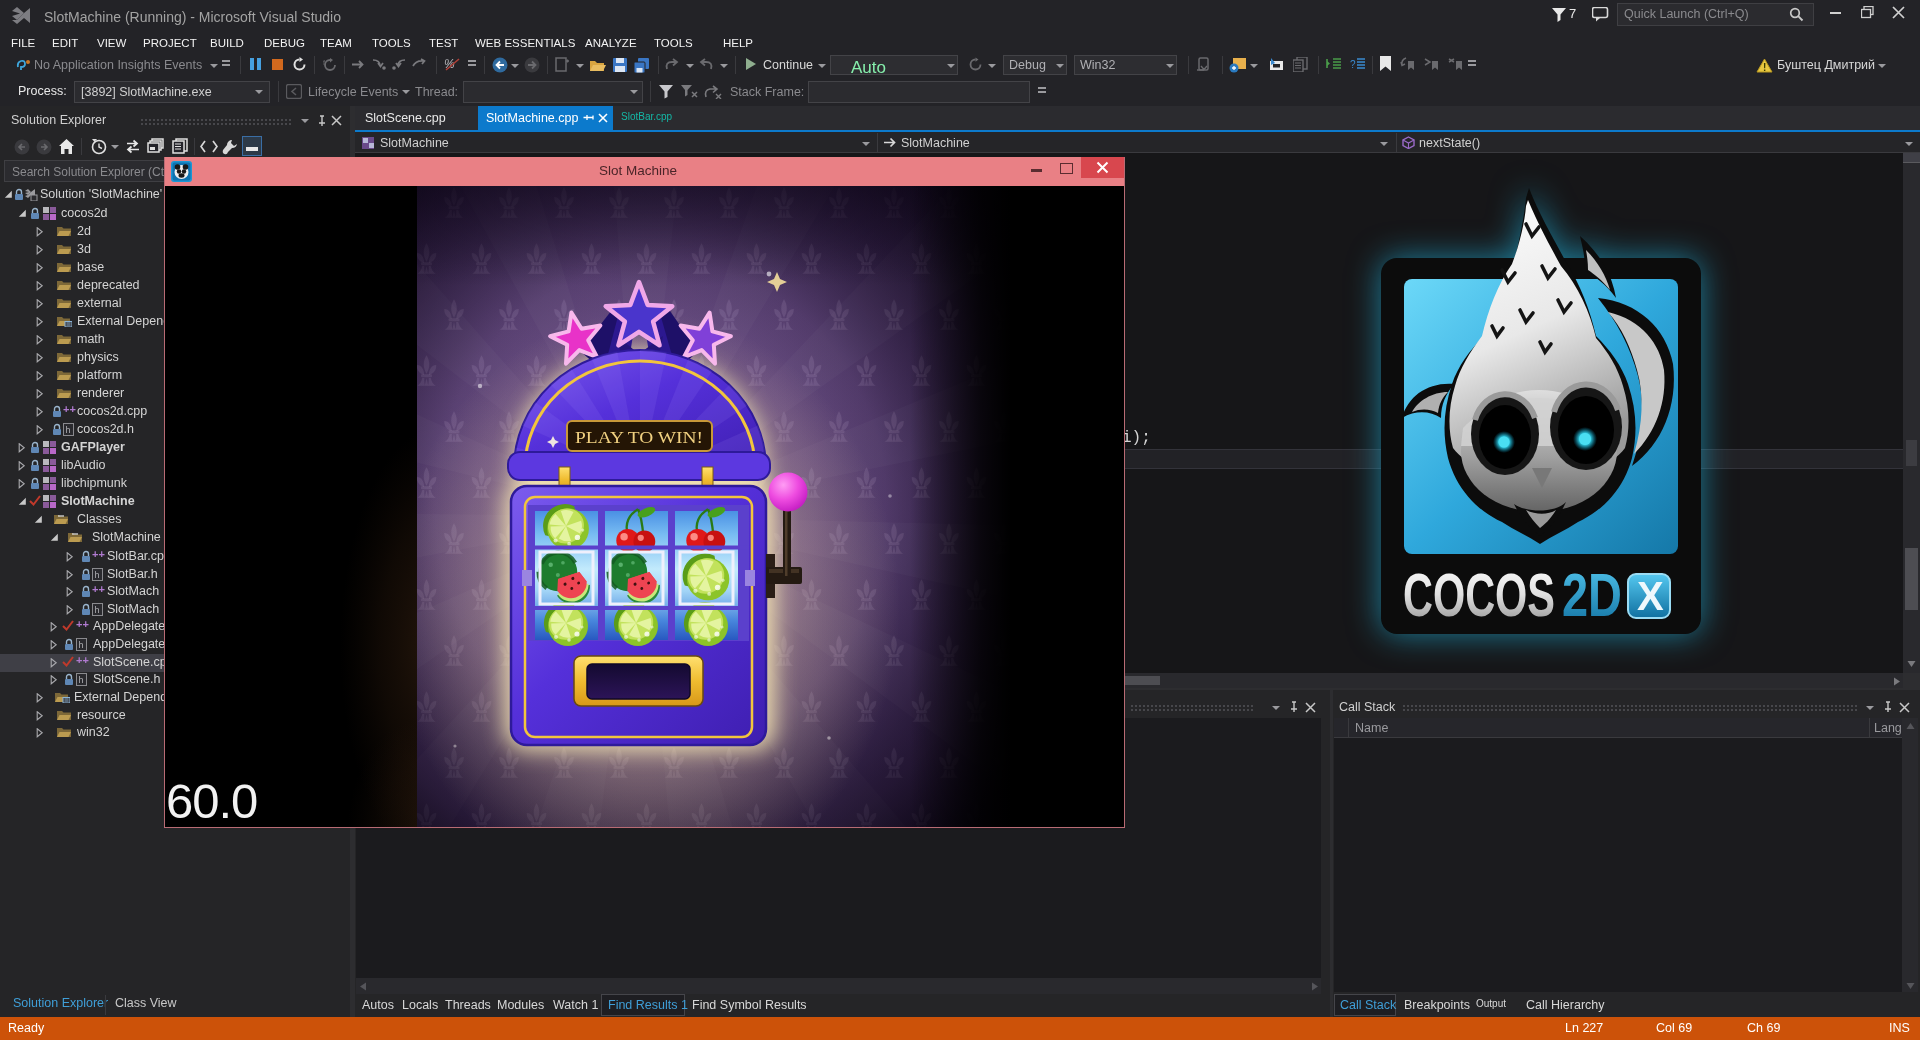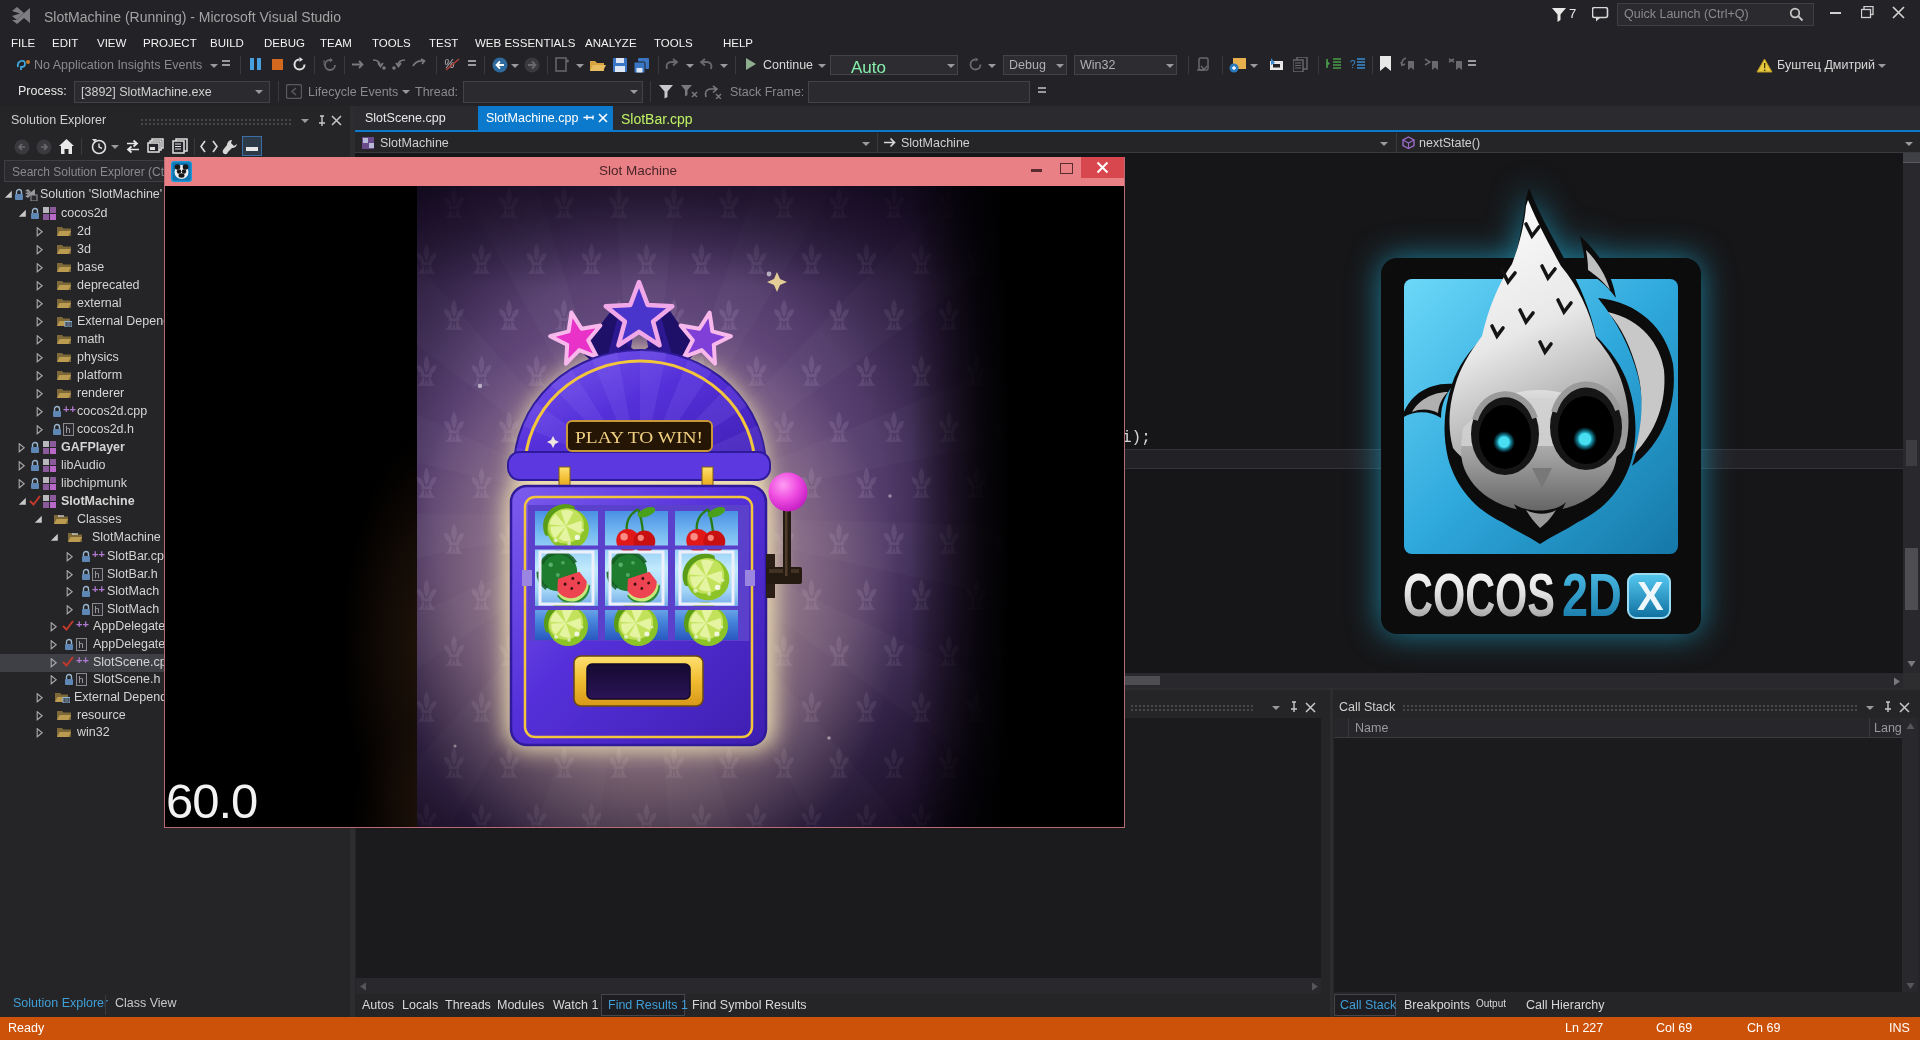--- a/index.html
+++ b/index.html
@@ -639,21 +639,21 @@
   <div class="abs" style="left:355px;top:106px;width:1565px;height:26px;background:#2b2b2f;"></div>
   <div class="txt" style="left:365px;top:111px;font-size:12.5px;color:#e8e8e8;">SlotScene.cpp</div>
   <div class="abs" style="left:478px;top:106px;width:135px;height:26px;background:#0c7acc;"></div>
   <div class="txt" style="left:486px;top:111px;font-size:12.5px;color:#fff;">SlotMachine.cpp</div>
   <svg class="abs" style="left:583px;top:112px" width="11" height="12">
       <path d="M5.5 1 L5.5 7 M3 7 L8 7 M5.5 7 L5.5 10.5 M3.5 1 L7.5 1" stroke="#fff" stroke-width="1.3" transform="rotate(90 5.5 5.5)"></path>
     </svg>
   <svg class="abs" style="left:598px;top:113px" width="10" height="10">
       <path d="M1 1 L9 9 M9 1 L1 9" stroke="#fff" stroke-width="1.6"></path>
     </svg>
-  <div class="txt" style="left:621px;top:111px;font-size:14px;color:#bef264;">SlotBar.cpp</div>
+  <div class="txt" style="left:621px;top:111px;font-size:10px;color:#14b8a6;">SlotBar.cpp</div>
   <div class="abs" style="left:355px;top:130px;width:1565px;height:2px;background:#0c7acc;"></div>
 
   <div class="abs" style="left:355px;top:132px;width:1565px;height:21px;background:#252528;border-bottom:1px solid #3a3a3e;"></div>
   <svg class="abs" style="left:361px;top:136px" width="14" height="14">
       <rect x="1" y="1" width="12" height="12" fill="#6a4a8a"></rect>
       <rect x="2" y="2" width="5" height="5" fill="#b8b8d8"></rect>
       <rect x="8" y="7" width="5" height="5" fill="#b8b8d8"></rect>
     </svg>
   <div class="txt" style="left:380px;top:136px;font-size:12.5px;color:#d0d0d0;">SlotMachine</div>
   <span class="car" style="left:862px;top:142px;"></span>

